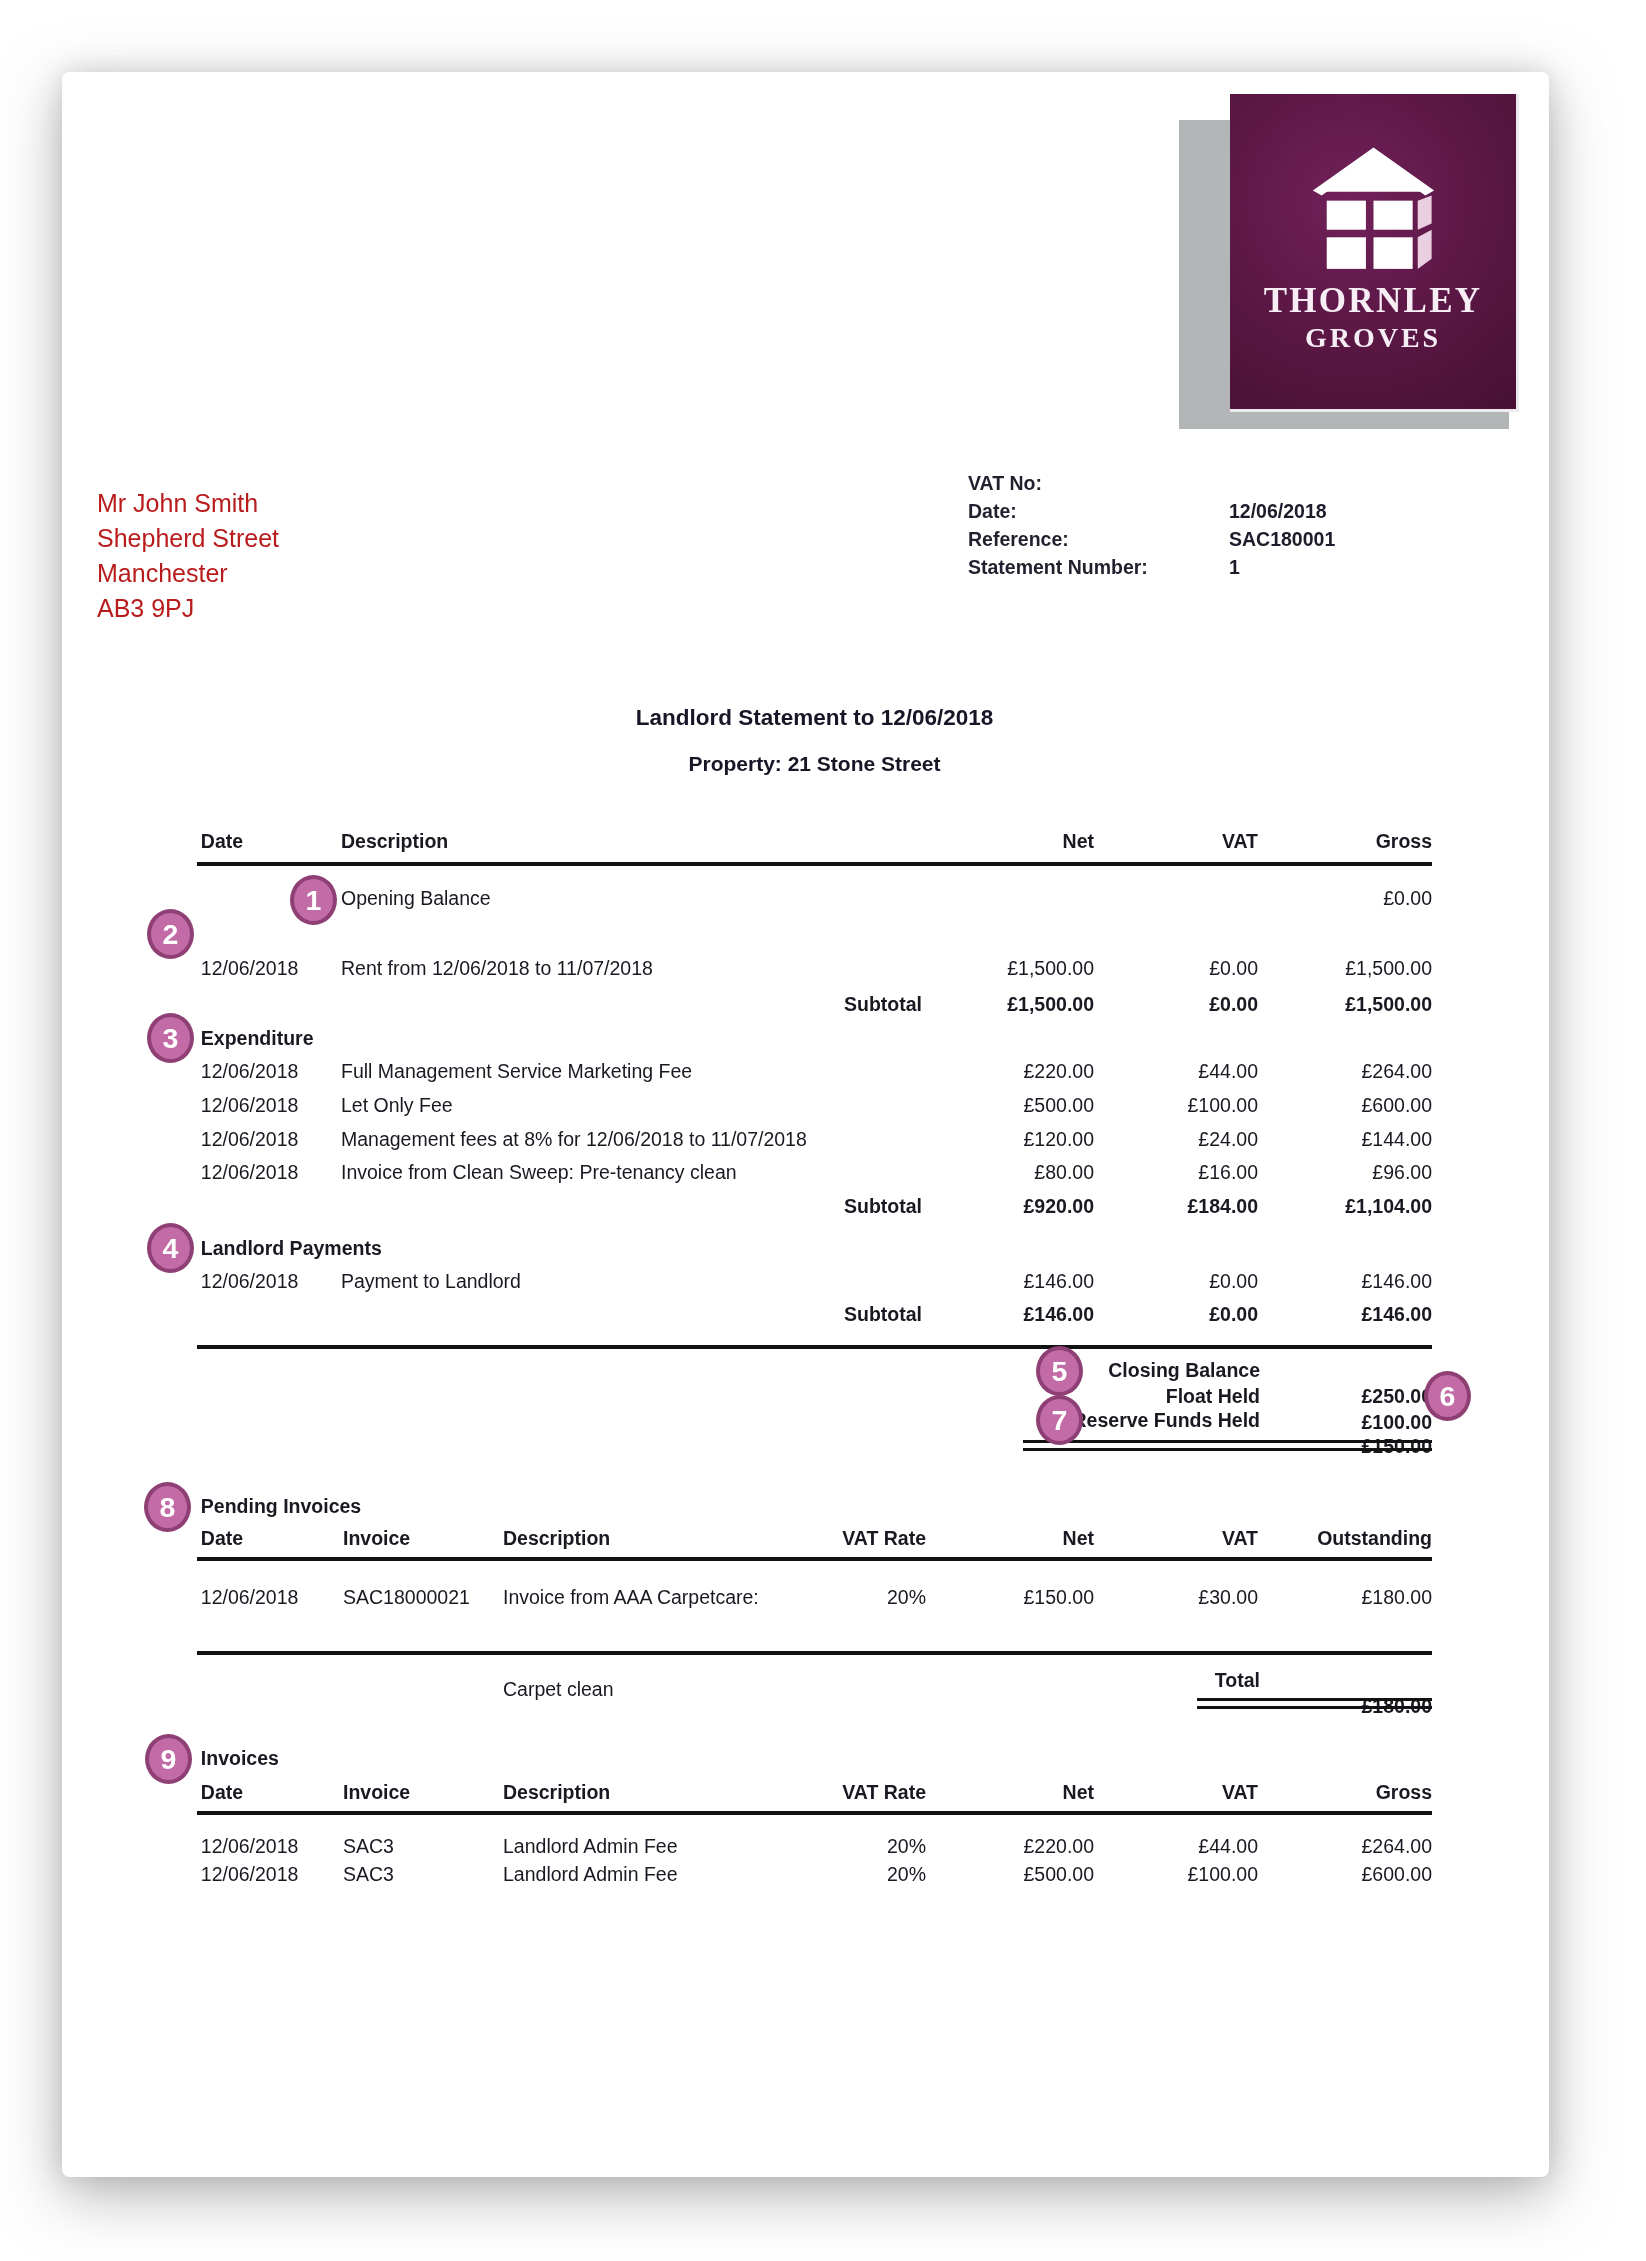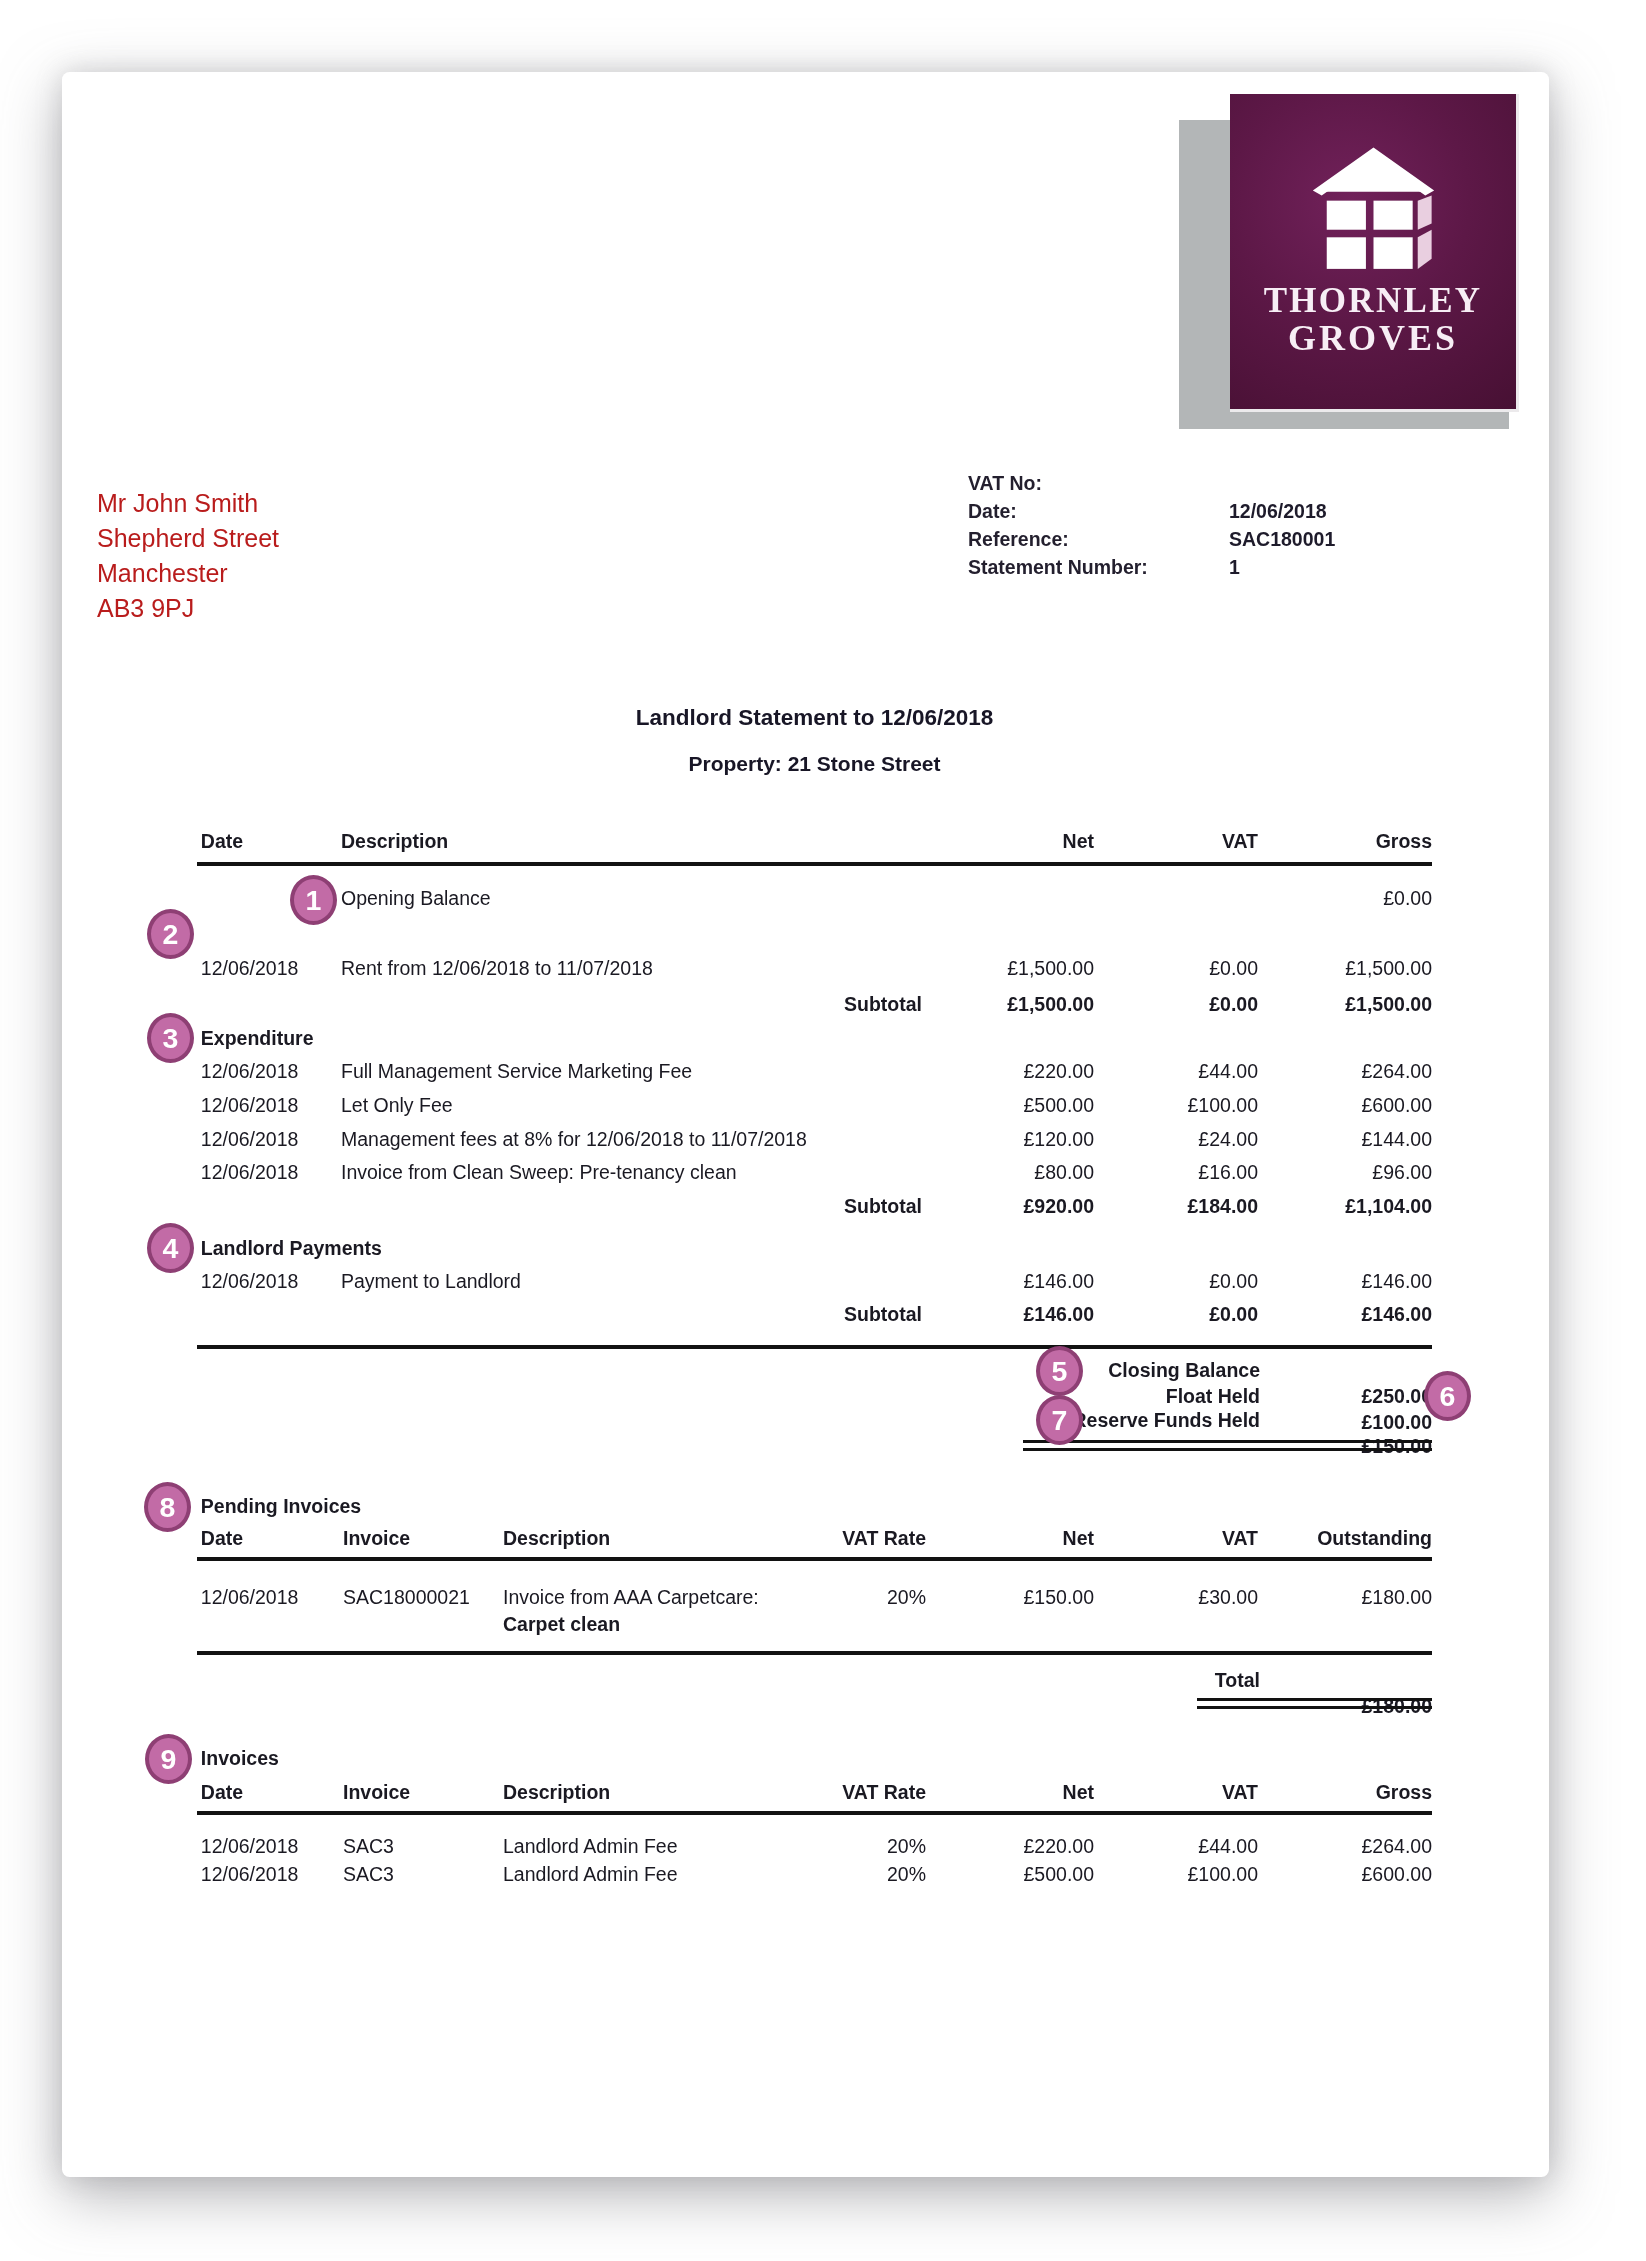--- a/index.html
+++ b/index.html
@@ -19,21 +19,21 @@
   .logo-box{
     position:absolute;left:1134px;top:22px;width:289px;height:318px;box-sizing:border-box;
     border-right:3.8px solid #eceaec;border-bottom:3.8px solid #eceaec;
     background:radial-gradient(circle at 42% 34%, #71215a 0%, #5d1847 45%, #471033 100%);
     display:flex;flex-direction:column;align-items:center;margin-left:34px;
   }
   .logo-house{margin-top:51px;width:139px;height:129px;}
   .logo-line1{margin-top:9px;font-family:"Liberation Serif","DejaVu Serif",serif;
     font-weight:bold;font-size:35px;letter-spacing:2.3px;color:#f7eef5;line-height:36px;}
   .logo-line2{font-family:"Liberation Serif","DejaVu Serif",serif;
-    font-weight:bold;font-size:36px;letter-spacing:3px;color:#f7eef5;line-height:38px;}
+    font-weight:bold;font-size:28px;letter-spacing:3px;color:#f7eef5;line-height:38px;}
   
   .address{position:absolute;left:35px;top:414px;font-size:25px;line-height:35px;color:#b91c1c;}
   .meta{position:absolute;left:906px;top:397px;font-size:19.5px;line-height:28px;font-weight:bold;color:#231f2e;}
   .meta-row{position:relative;height:28px;}
   .meta-val{position:absolute;left:261px;top:0;font-weight:bold;color:#1e1b2b;}
   
   .doc-title{position:absolute;left:135px;top:633px;width:1235px;text-align:center;
     font-size:22.5px;font-weight:bold;color:#181626;}
   .doc-subtitle{position:absolute;left:135px;top:680px;width:1235px;text-align:center;
     font-size:21px;font-weight:bold;color:#181626;}
@@ -231,21 +231,21 @@
     <div class="hline" style="top:1485px;"></div>
     <div class="trow" style="top:1508px;">
       <span class="cd">12/06/2018</span>
       <span class="cinv">SAC18000021</span>
       <span class="cdesc2">Invoice from AAA Carpetcare:</span>
       <span class="crate">20%</span>
       <span class="cnet">£150.00</span>
       <span class="cvat">£30.00</span>
       <span class="cgross">£180.00</span>
     </div>
-    <div class="trow" style="top:1535px;font-weight:bold;">
+    <div class="trow" style="top:1600px;">
       <span class="cdesc2">Carpet clean</span>
     </div>
     <div class="hline" style="top:1579px;"></div>
     <div class="trow bold" style="top:1591px;">
       <span class="slab">Total</span>
       <span class="sval">£180.00</span>
     </div>
     <div class="dblline" style="top:1626px;left:1000px;width:235px;"></div>
 
     <div class="trow bold" style="top:1669px;">

